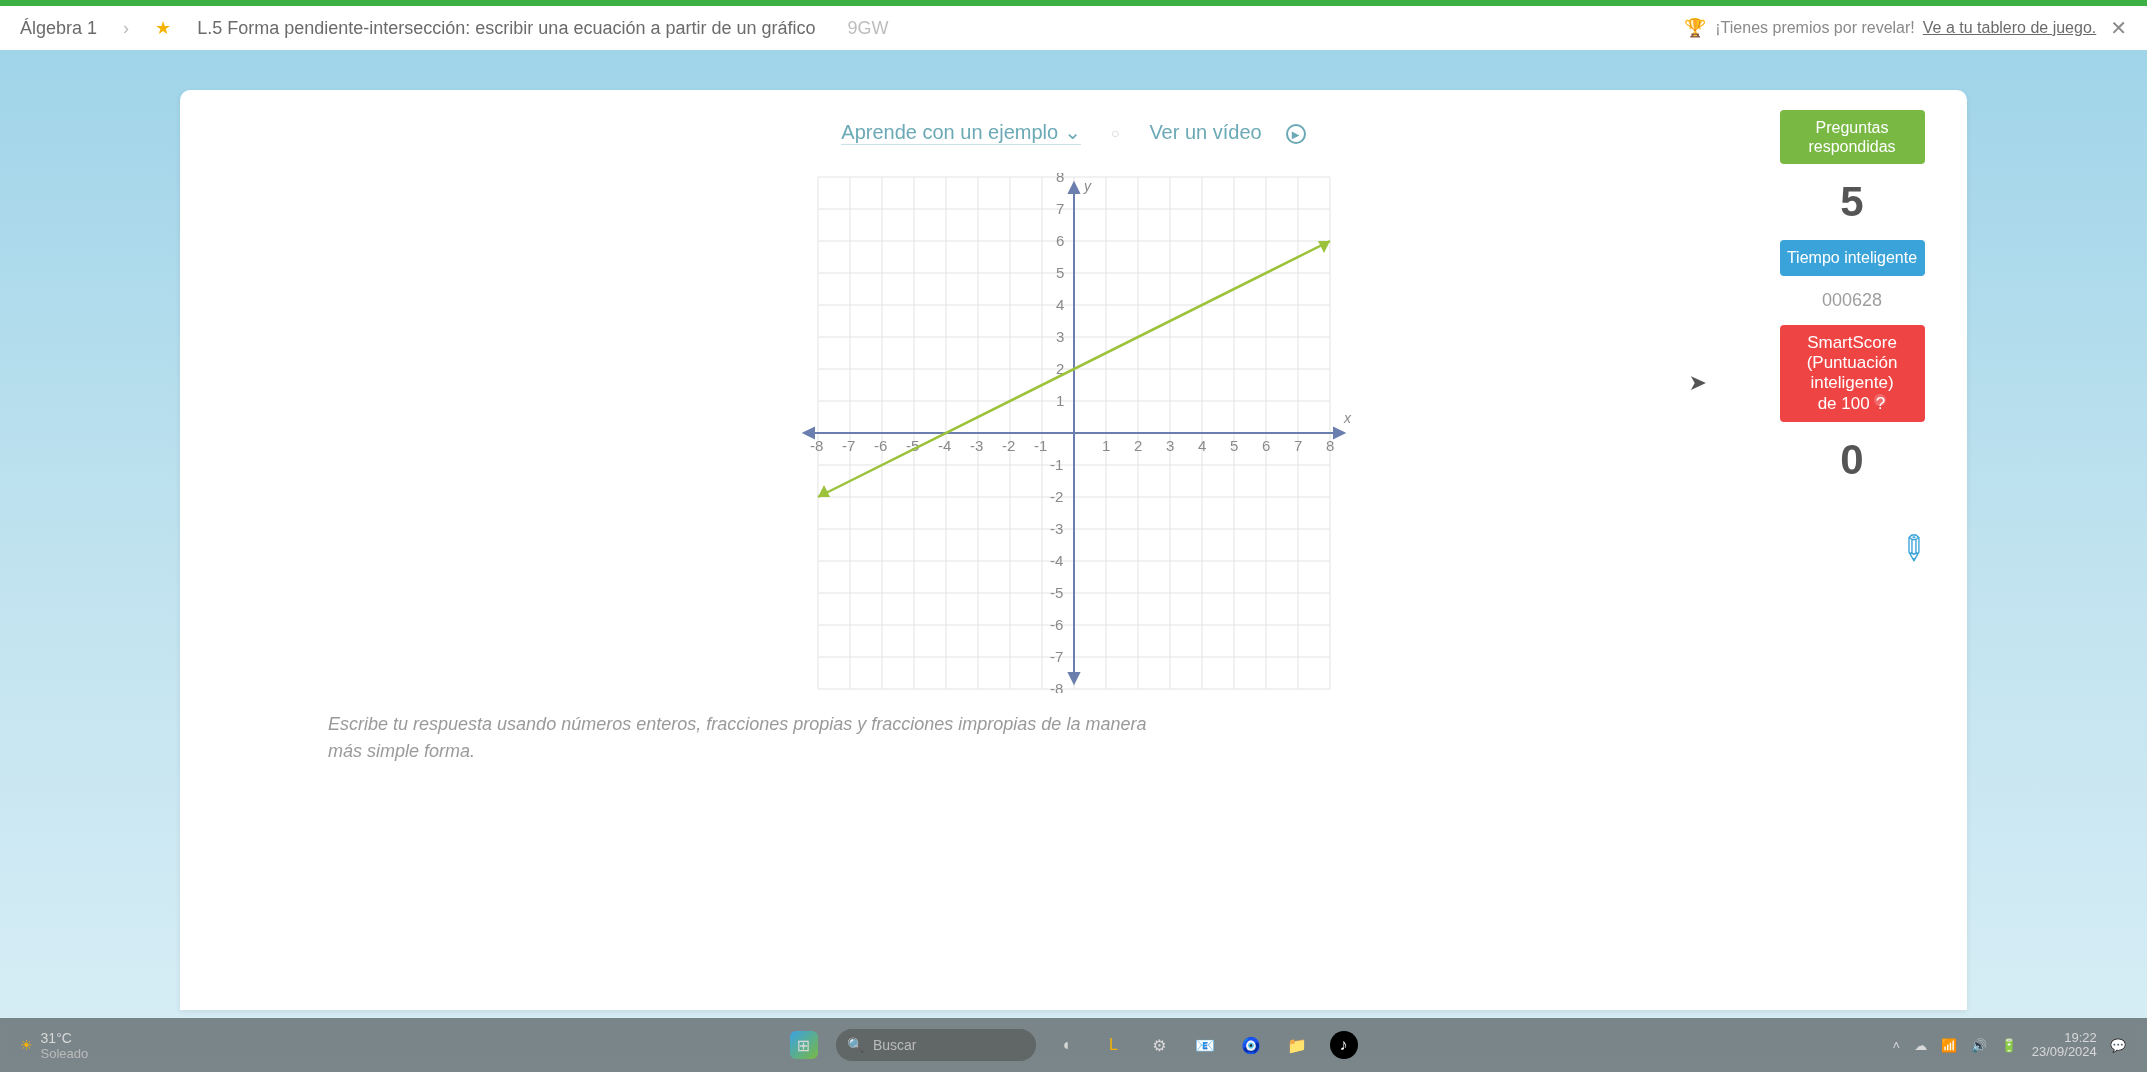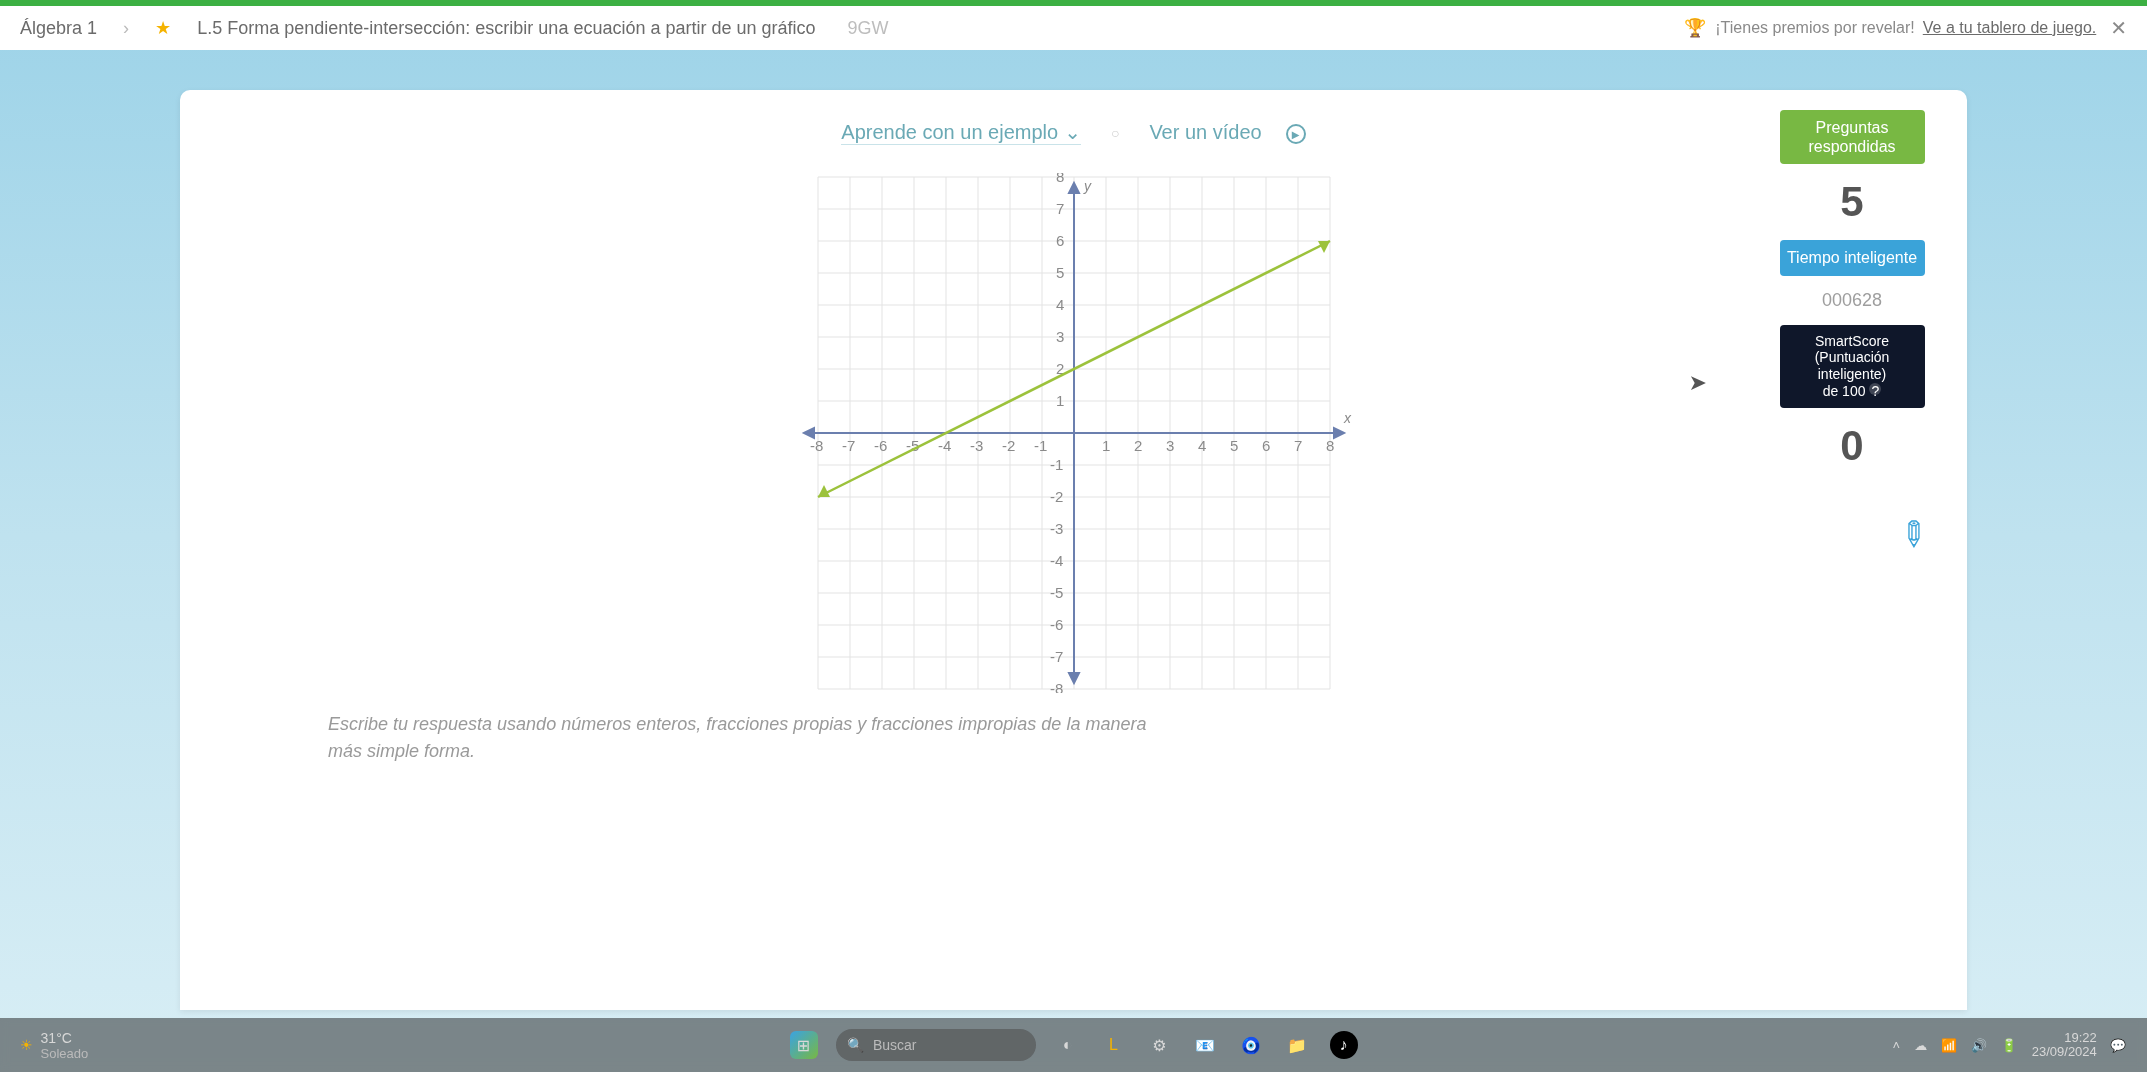--- a/index.html
+++ b/index.html
@@ -56,21 +56,21 @@
   
   .side {
     position:absolute;
     right:30px; top:20px;
     width:170px;
     display:flex; flex-direction:column; align-items:center; gap:14px;
   }
   .badge { width:145px; text-align:center; padding:8px 6px; border-radius:4px; color:#fff; font-size:16px; line-height:1.2; }
   .badge.green { background:#78b843; }
   .badge.blue  { background:#3aa3d9; }
-  .badge.orange{ background:#0f172a; font-size:14px;}
+  .badge.orange{ background:#ef4444; font-size:17px;}
   .big-num { font-size:42px; font-weight:600; color:#555; }
   .timer-row { display:flex; gap:0; color:#b8b8b8; font-size:16px;}
   .timer-row .t { text-align:center; }
   .timer-row .t .n { font-size:18px; color:#9e9e9e; }
   .pencil { color:#3aa3d9; font-size:34px; transform:rotate(45deg); align-self:flex-end; margin-top:30px; margin-right:10px;}
 
   .cursor-arrow {
     position:absolute;
     right:260px; top:280px;
     font-size:22px; color:#555;

